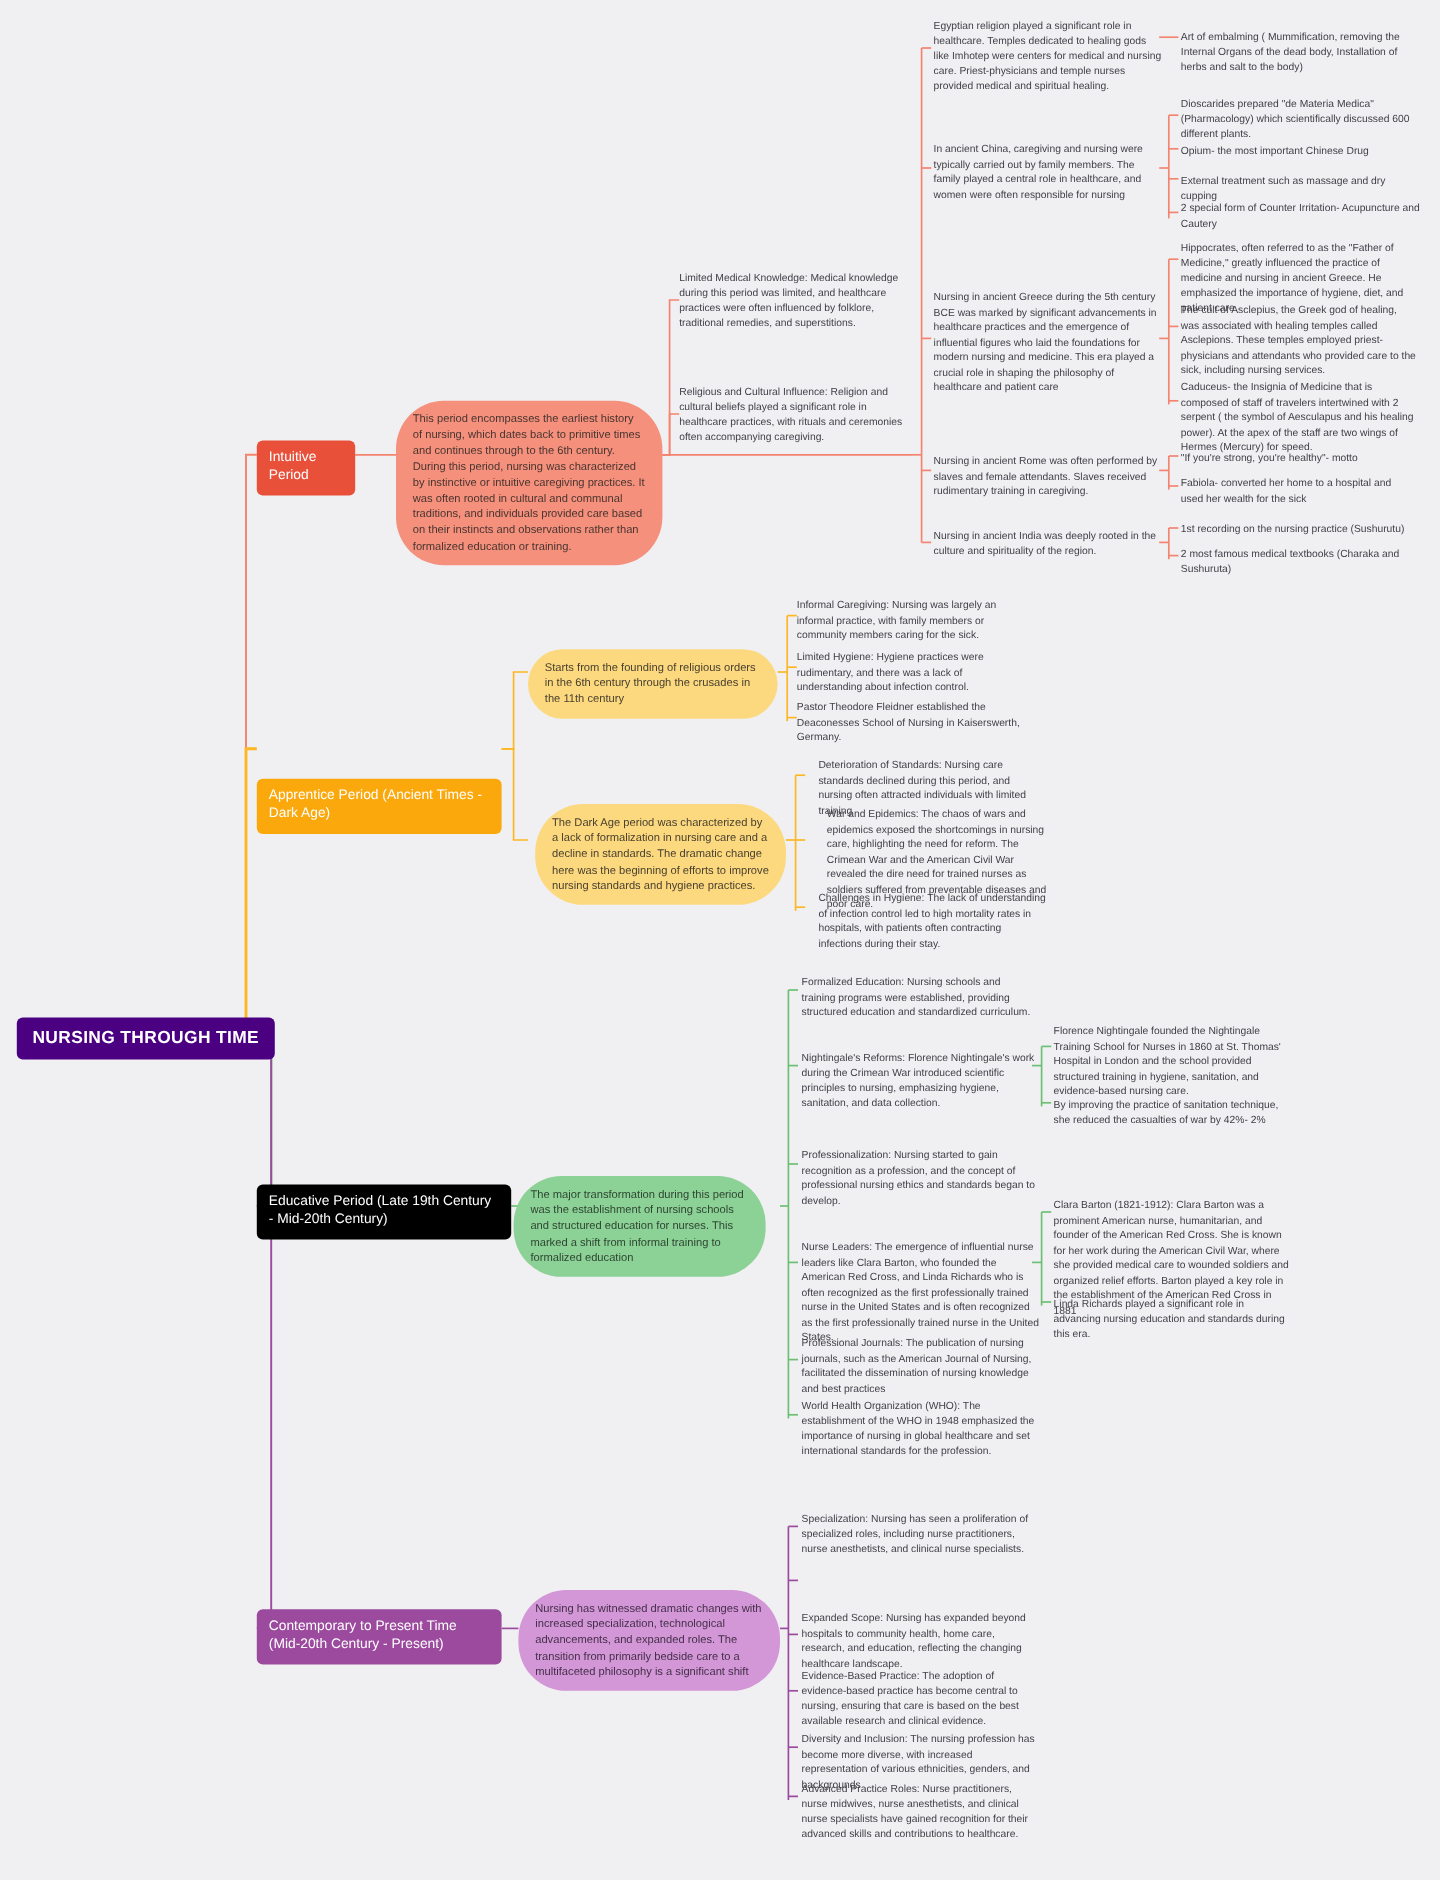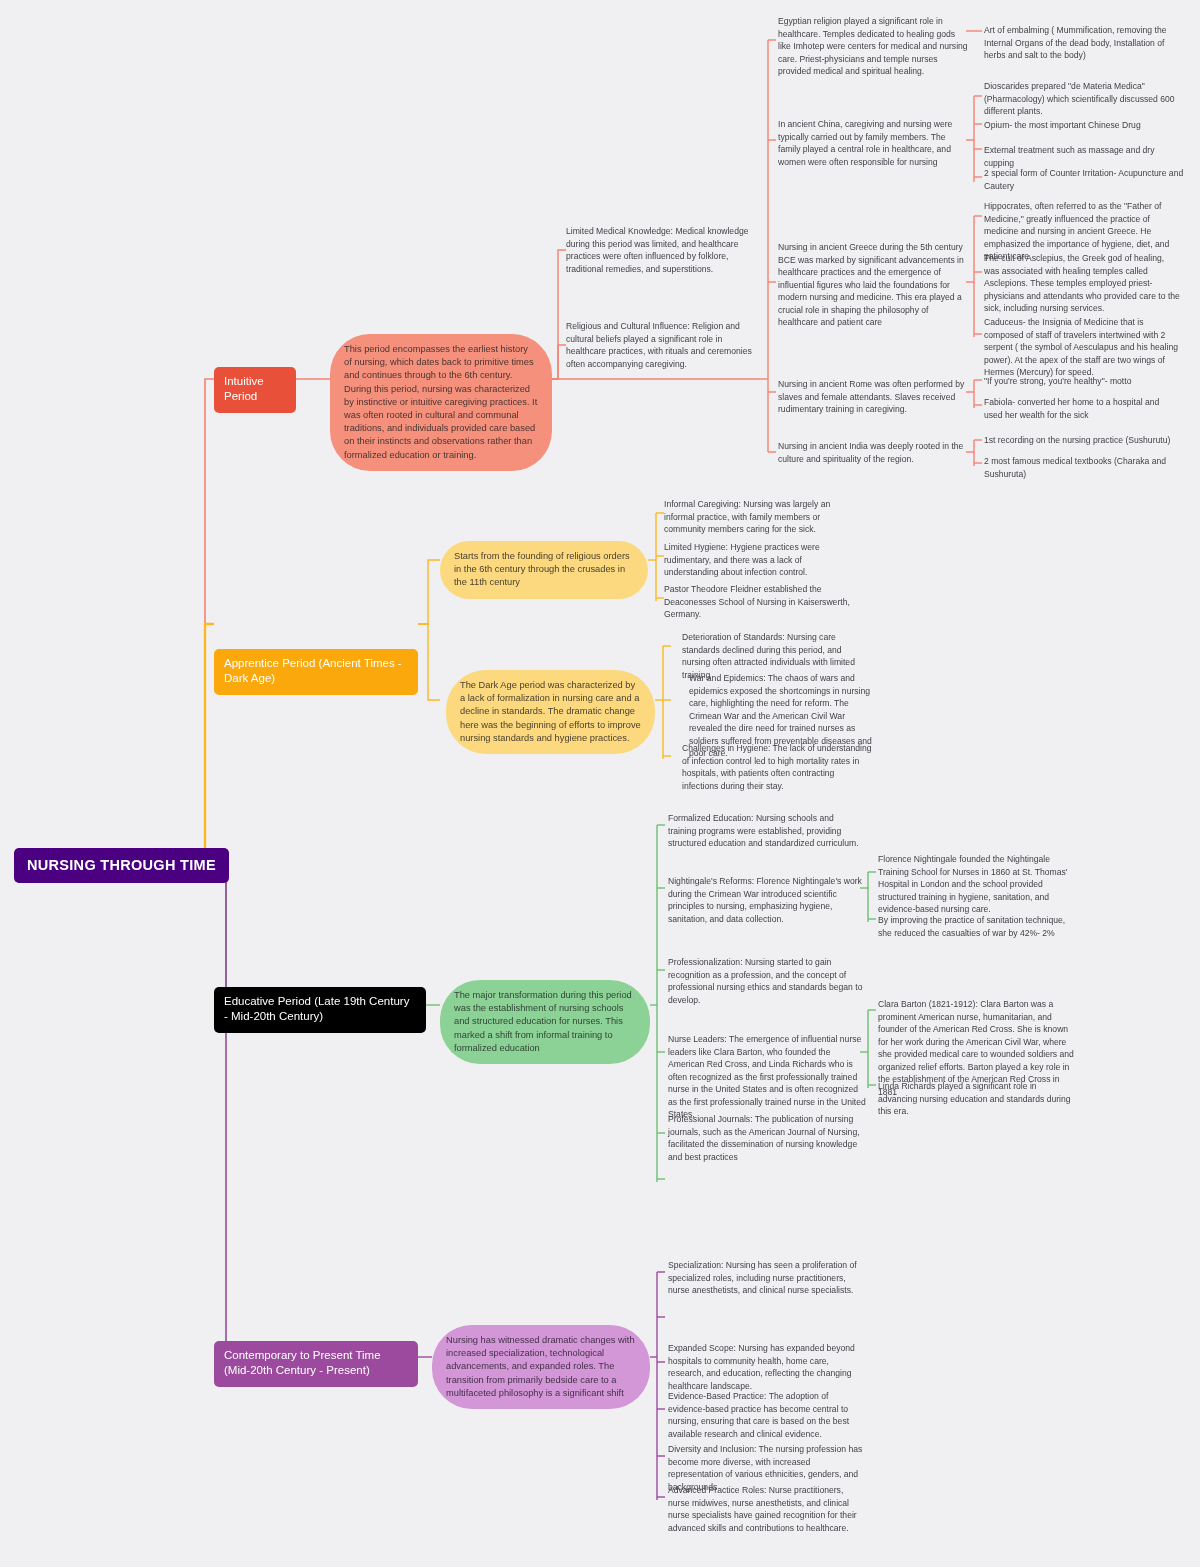--- a/index.html
+++ b/index.html
@@ -209,36 +209,37 @@
   <div class="node leaf" style="left:664px; top:583px; width:186px;">Pastor Theodore Fleidner established the Deaconesses School of Nursing in Kaiserswerth, Germany.</div>
 
   <div class="node l2 orange" style="left:446px; top:670px; width:209px;">The Dark Age period was characterized by a lack of formalization in nursing care and a decline in standards. The dramatic change here was the beginning of efforts to improve nursing standards and hygiene practices.</div>
 
   <div class="node leaf" style="left:682px; top:631px; width:190px;">Deterioration of Standards: Nursing care standards declined during this period, and nursing often attracted individuals with limited training</div>
   <div class="node leaf" style="left:689px; top:672px; width:186px;">War and Epidemics: The chaos of wars and epidemics exposed the shortcomings in nursing care, highlighting the need for reform. The Crimean War and the American Civil War revealed the dire need for trained nurses as soldiers suffered from preventable diseases and poor care.</div>
   <div class="node leaf" style="left:682px; top:742px; width:190px;">Challenges in Hygiene: The lack of understanding of infection control led to high mortality rates in hospitals, with patients often contracting infections during their stay.</div>
 
   <div class="node l1 green" style="left:214px; top:987px; width:212px;">Educative Period (Late 19th Century - Mid-20th Century)</div>
 
-  <div class="node l2 green" style="left:440px; top:980px; width:210px;">The major transformation during this period was the establishment of nursing schools and structured education for nurses. This marked a shift from informal training to formalized education</div>
+  <div class="node l2 green" style="left:428px; top:980px; width:210px;">The major transformation during this period was the establishment of nursing schools and structured education for nurses. This marked a shift from informal training to formalized education</div>
 
   <div class="node leaf" style="left:668px; top:812px; width:196px;">Formalized Education: Nursing schools and training programs were established, providing structured education and standardized curriculum.</div>
 
   <div class="node leaf" style="left:668px; top:875px; width:196px;">Nightingale's Reforms: Florence Nightingale's work during the Crimean War introduced scientific principles to nursing, emphasizing hygiene, sanitation, and data collection.</div>
   <div class="node leaf" style="left:878px; top:853px; width:192px;">Florence Nightingale founded the Nightingale Training School for Nurses in 1860 at St. Thomas' Hospital in London and the school provided structured training in hygiene, sanitation, and evidence-based nursing care.</div>
   <div class="node leaf" style="left:878px; top:914px; width:196px;">By improving the practice of sanitation technique, she reduced the casualties of war by 42%- 2%</div>
 
   <div class="node leaf" style="left:668px; top:956px; width:196px;">Professionalization: Nursing started to gain recognition as a profession, and the concept of professional nursing ethics and standards began to develop.</div>
 
   <div class="node leaf" style="left:668px; top:1033px; width:200px;">Nurse Leaders: The emergence of influential nurse leaders like Clara Barton, who founded the American Red Cross, and Linda Richards who is often recognized as the first professionally trained nurse in the United States and is often recognized as the first professionally trained nurse in the United States.</div>
   <div class="node leaf" style="left:878px; top:998px; width:196px;">Clara Barton (1821-1912): Clara Barton was a prominent American nurse, humanitarian, and founder of the American Red Cross. She is known for her work during the American Civil War, where she provided medical care to wounded soldiers and organized relief efforts. Barton played a key role in the establishment of the American Red Cross in 1881</div>
   <div class="node leaf" style="left:878px; top:1080px; width:196px;">Linda Richards played a significant role in advancing nursing education and standards during this era.</div>
 
   <div class="node leaf" style="left:668px; top:1113px; width:196px;">Professional Journals: The publication of nursing journals, such as the American Journal of Nursing, facilitated the dissemination of nursing knowledge and best practices</div>
 
+  <div class="node leaf" style="left:668px; top:1165px; width:196px;">World Health Organization (WHO): The establishment of the WHO in 1948 emphasized the importance of nursing in global healthcare and set international standards for the profession.</div>
 
   <div class="node l1 purple" style="left:214px; top:1341px; width:204px;">Contemporary to Present Time (Mid-20th Century - Present)</div>
 
   <div class="node l2 purple" style="left:432px; top:1325px; width:218px;">Nursing has witnessed dramatic changes with increased specialization, technological advancements, and expanded roles. The transition from primarily bedside care to a multifaceted philosophy is a significant shift</div>
 
   <div class="node leaf" style="left:668px; top:1259px; width:196px;">Specialization: Nursing has seen a proliferation of specialized roles, including nurse practitioners, nurse anesthetists, and clinical nurse specialists.</div>
   <div class="node leaf" style="left:668px; top:1342px; width:196px;">Expanded Scope: Nursing has expanded beyond hospitals to community health, home care, research, and education, reflecting the changing healthcare landscape.</div>
   <div class="node leaf" style="left:668px; top:1390px; width:196px;">Evidence-Based Practice: The adoption of evidence-based practice has become central to nursing, ensuring that care is based on the best available research and clinical evidence.</div>
   <div class="node leaf" style="left:668px; top:1443px; width:196px;">Diversity and Inclusion: The nursing profession has become more diverse, with increased representation of various ethnicities, genders, and backgrounds</div>
   <div class="node leaf" style="left:668px; top:1484px; width:196px;">Advanced Practice Roles: Nurse practitioners, nurse midwives, nurse anesthetists, and clinical nurse specialists have gained recognition for their advanced skills and contributions to healthcare.</div>

